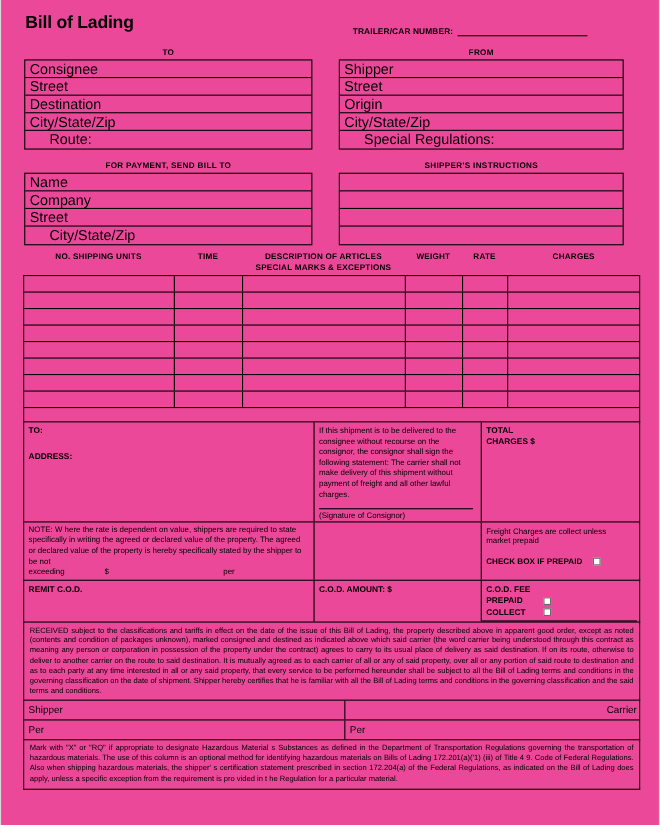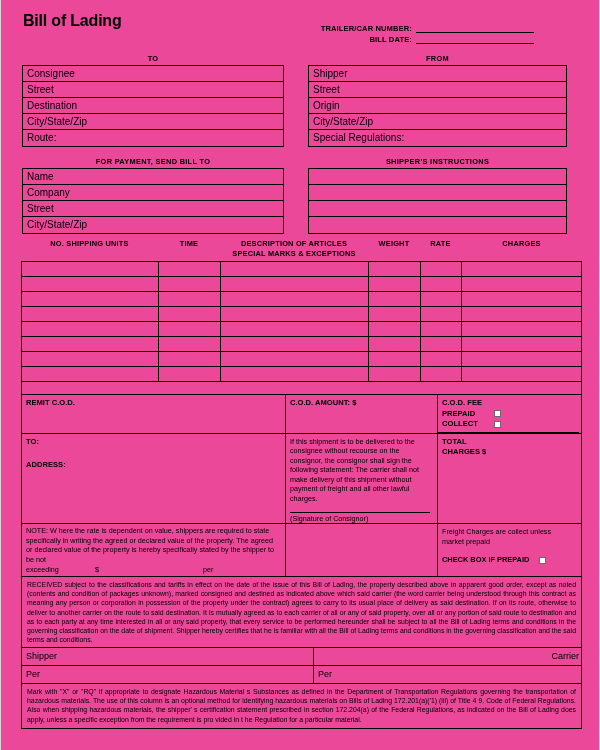--- a/index.html
+++ b/index.html
@@ -80,26 +80,26 @@
     letter-spacing: 0.3px;
     padding-bottom: 2px;
   }
   .box {
     border: 1.6px solid #000;
   }
   .box .line {
     border-bottom: 1px solid #000;
     height: 16px;
     line-height: 16px;
-    font-size: 10px;
+    font-size: 13px;
     padding-left: 4px;
     box-sizing: border-box;
     white-space: nowrap;
   }
-  .box .line:last-child { border-bottom: none; }
+  .box .line:last-child { border-bottom: none; margin-left: 18px; }
   .box .line.blank { height: 16px; }
 
   
   .tbl-head {
     display: flex;
     font-size: 7.4px;
     font-weight: bold;
     letter-spacing: 0.2px;
     margin-top: 5px;
     text-align: center;
@@ -259,24 +259,20 @@
 
 <div class="page">
 
   <div class="title">Bill of Lading</div>
 
   <div class="sheet">
 
     <div class="trailer-block">
       <div class="trailer-row">
         <span class="trailer-lbl">TRAILER/CAR NUMBER:</span>
-        <span class="trailer-line"></span>
-      </div>
-      <div class="trailer-row">
-        <span class="trailer-lbl">BILL DATE:</span>
         <span class="trailer-line"></span>
       </div>
     </div>
 
     <div class="cols">
       <div class="col-left">
         <div class="caption">TO</div>
         <div class="box">
           <div class="line">Consignee</div>
           <div class="line">Street</div>
@@ -394,42 +390,20 @@
         <div class="g2"></div>
         <div class="g3"></div>
         <div class="g4"></div>
         <div class="g5"></div>
         <div class="g6"></div>
       </div>
     </div>
 
     <div class="spacer-bar"></div>
 
-    <div class="cod">
-      <div class="cod-c1">
-        <div class="cod-top">REMIT C.O.D.</div>
-      </div>
-      <div class="cod-c2">
-        <div class="cod-top">C.O.D. AMOUNT: $</div>
-      </div>
-      <div class="cod-c3">
-        <div class="cod-fee">
-          <div>C.O.D. FEE</div>
-          <div class="cbrow">
-            <span class="lbl">PREPAID</span>
-            <span class="chk"></span>
-          </div>
-          <div class="cbrow">
-            <span class="lbl">COLLECT</span>
-            <span class="chk"></span>
-          </div>
-        </div>
-      </div>
-    </div>
-
     <div class="cod" style="border-top:none;">
       <div style="width:100%;">
         <div class="cod-mid">
           <div class="mid-c1">
             <div>TO:</div>
             <div class="addr-lbl">ADDRESS:</div>
           </div>
           <div class="mid-c2">
             <div>If this shipment is to be delivered to the consignee without recourse on the consignor, the consignor shall sign the following statement:  The carrier shall not make delivery of this shipment without payment of freight and all other lawful charges.</div>
             <div class="sig-wrap">
@@ -459,20 +433,42 @@
             <div class="prepaid-row">
               <span>CHECK BOX IF PREPAID</span>
               <span class="gap"></span>
               <span class="chk"></span>
             </div>
           </div>
         </div>
       </div>
     </div>
 
+    <div class="cod">
+      <div class="cod-c1">
+        <div class="cod-top">REMIT C.O.D.</div>
+      </div>
+      <div class="cod-c2">
+        <div class="cod-top">C.O.D. AMOUNT: $</div>
+      </div>
+      <div class="cod-c3">
+        <div class="cod-fee">
+          <div>C.O.D. FEE</div>
+          <div class="cbrow">
+            <span class="lbl">PREPAID</span>
+            <span class="chk"></span>
+          </div>
+          <div class="cbrow">
+            <span class="lbl">COLLECT</span>
+            <span class="chk"></span>
+          </div>
+        </div>
+      </div>
+    </div>
+
     <div class="received">RECEIVED subject to the classifications and tariffs in effect on the date of the issue of this Bill of Lading, the property described above in apparent good order, except as noted (contents and condition of packages unknown), marked consigned and destined as indicated above which said carrier (the word carrier being understood through this contract as meaning any person or corporation in possession of the property under the contract) agrees to carry to its usual place of delivery as said destination.  If on its route, otherwise to deliver to another carrier on the route to said destination. It is mutually agreed as to each carrier of all or any of said property, over all or any portion of said route to destination and as to each party at any time interested in all or any said property, that every service to be performed hereunder shall be subject to all the Bill of Lading terms and conditions in the governing classification on the date of shipment.  Shipper hereby certifies that he is familiar with all the Bill of Lading terms and conditions in the governing classification and the said terms and conditions.</div>
 
     <div class="sc">
       <div class="sc-row top">
         <div class="sc-a">Shipper</div>
         <div class="sc-b">Carrier</div>
       </div>
       <div class="sc-row">
         <div class="sc-a">Per</div>
         <div class="sc-b2">Per</div>

